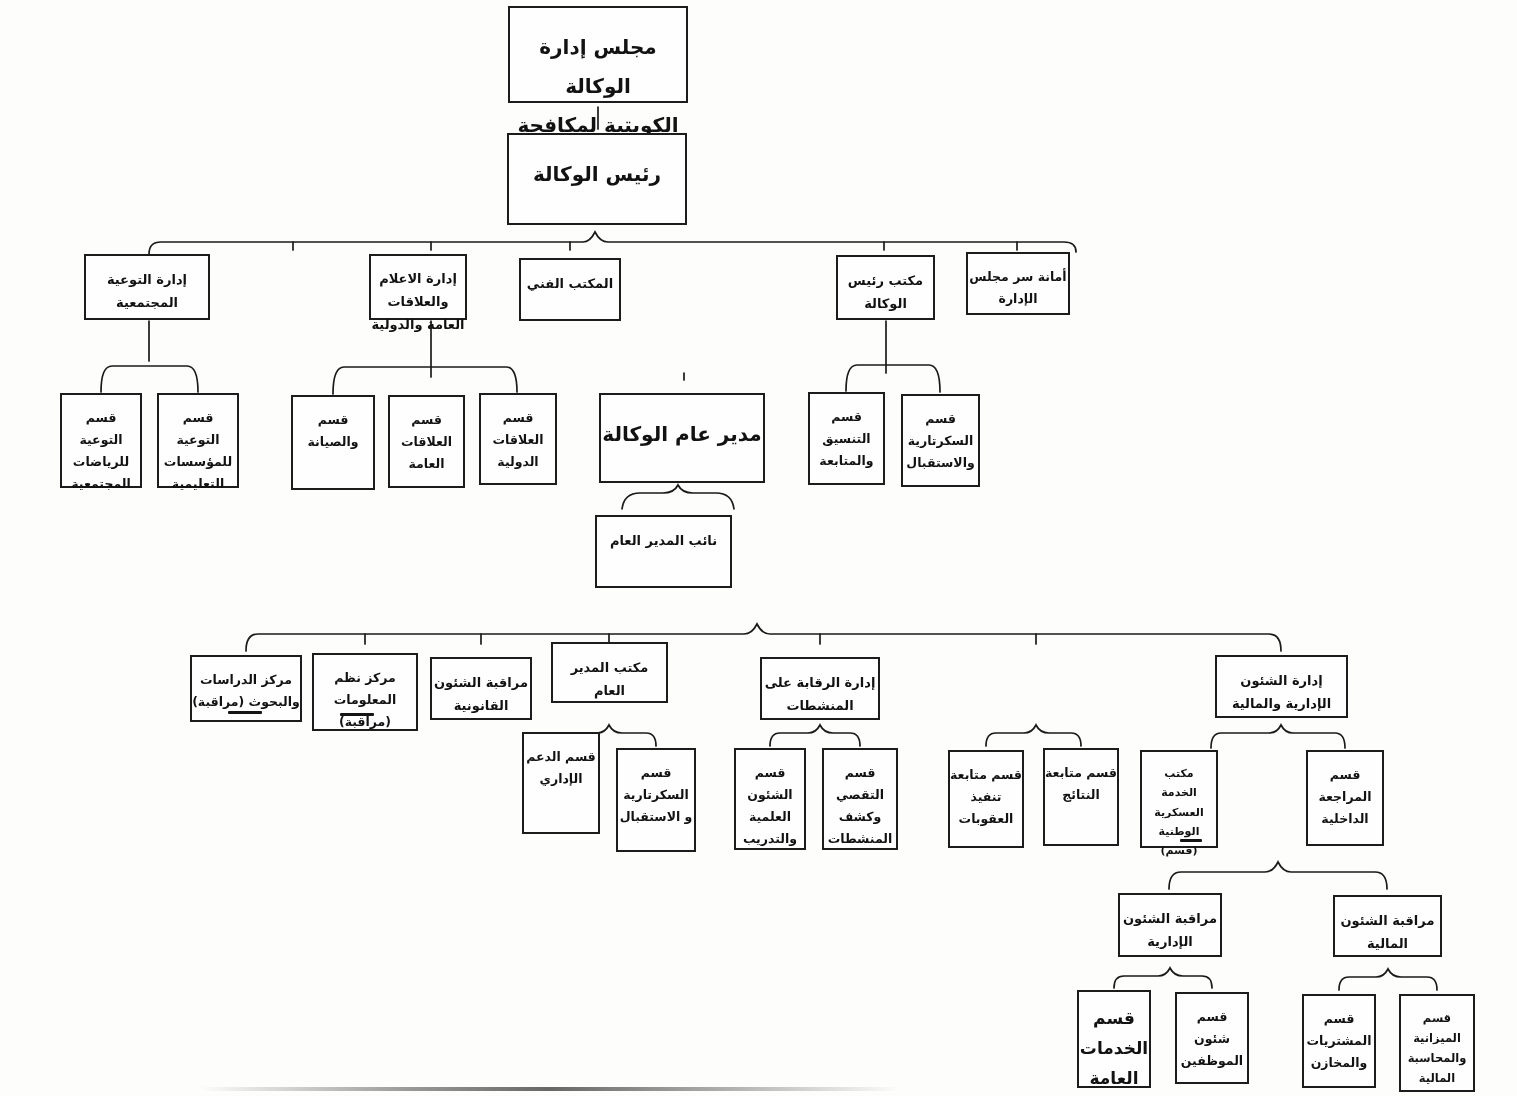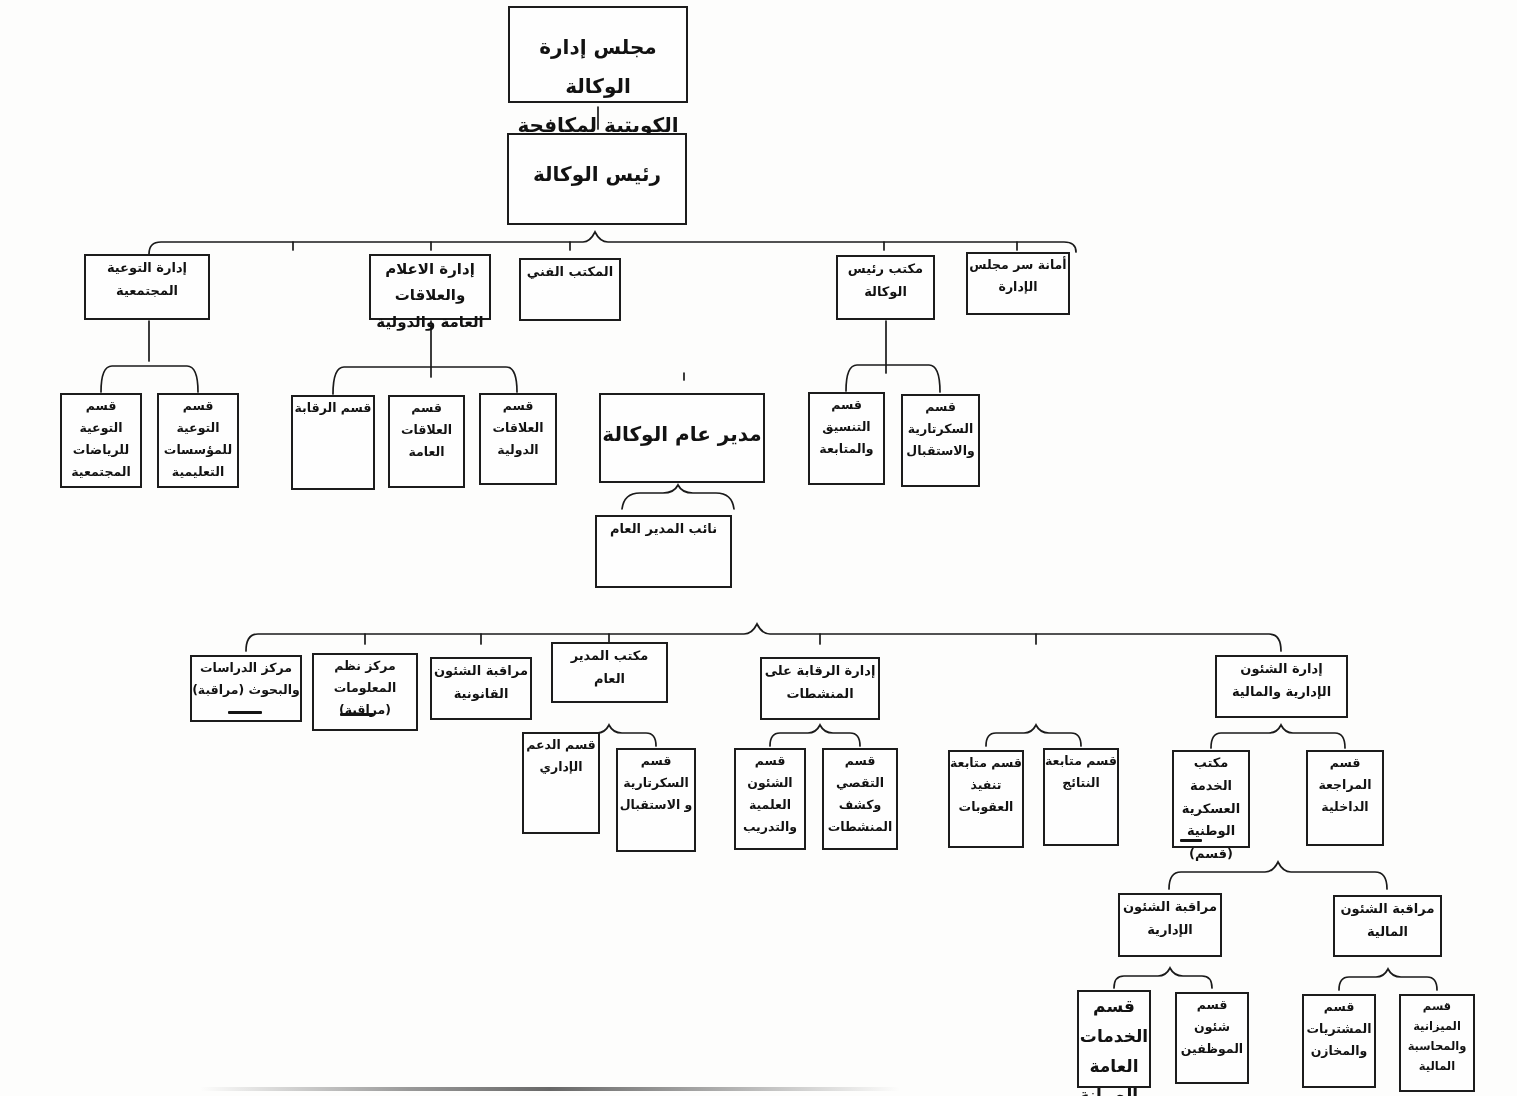--- a/index.html
+++ b/index.html
@@ -14,21 +14,21 @@
   .box{
     position:absolute;
     border:2px solid #1c1c1c;
     background:#fefefe;
     box-sizing:border-box;
     text-align:center;
     direction:rtl;
     font-weight:bold;
     font-size:12.5px;
     line-height:1.75;
-    padding-top:0;
+    padding-top:12px;
     white-space:pre-line;
     letter-spacing:0.1px;
   }
   .box.lg{font-size:20px;line-height:1.95;padding-top:20px;}
   .box.md{font-size:13px;line-height:1.8;}
   .dash{
     position:absolute;height:2.5px;background:#141414;border-radius:1px;
   }
   .smudge{
     position:absolute;left:200px;top:1087px;width:700px;height:4px;
@@ -89,35 +89,35 @@
     </g>
   </svg>
 
   <div class="box lg" style="left:508px;top:6px;width:180px;height:97px"><span>مجلس إدارة الوكالة
 الكويتية لمكافحة
 المنشطات</span></div>
   <div class="box lg" style="left:507px;top:133px;width:180px;height:92px"><span>رئيس الوكالة</span></div>
 
   <div class="box md" style="left:84px;top:254px;width:126px;height:66px"><span>إدارة التوعية
 المجتمعية</span></div>
-  <div class="box" style="left:369px;top:254px;width:122px;height:66px;font-size:15px"><span>إدارة الاعلام والعلاقات
+  <div class="box" style="left:369px;top:254px;width:98px;height:66px;font-size:13px"><span>إدارة الاعلام والعلاقات
 العامة والدولية</span></div>
   <div class="box md" style="left:519px;top:258px;width:102px;height:63px"><span>المكتب الفني</span></div>
   <div class="box md" style="left:836px;top:255px;width:99px;height:65px"><span>مكتب رئيس
 الوكالة</span></div>
   <div class="box" style="left:966px;top:252px;width:104px;height:63px"><span>أمانة سر مجلس
 الإدارة</span></div>
 
   <div class="box" style="left:60px;top:393px;width:82px;height:95px"><span>قسم التوعية
 للرياضات
 المجتمعية</span></div>
   <div class="box" style="left:157px;top:393px;width:82px;height:95px"><span>قسم التوعية
 للمؤسسات
 التعليمية</span></div>
-  <div class="box" style="left:291px;top:395px;width:84px;height:95px"><span>قسم الرقابة</span></div>
+  <div class="box" style="left:291px;top:395px;width:84px;height:95px"><span>قسم والصيانة</span></div>
   <div class="box" style="left:388px;top:395px;width:77px;height:93px"><span>قسم العلاقات
 العامة</span></div>
   <div class="box" style="left:479px;top:393px;width:78px;height:92px"><span>قسم العلاقات
 الدولية</span></div>
   <div class="box lg" style="left:599px;top:393px;width:166px;height:90px"><span>مدير عام الوكالة</span></div>
   <div class="box" style="left:808px;top:392px;width:77px;height:93px"><span>قسم التنسيق
 والمتابعة</span></div>
   <div class="box" style="left:901px;top:394px;width:79px;height:93px"><span>قسم
 السكرتارية
 والاستقبال</span></div>
@@ -146,21 +146,21 @@
 العلمية
 والتدريب</span></div>
   <div class="box" style="left:822px;top:748px;width:76px;height:102px"><span>قسم التقصي
 وكشف
 المنشطات</span></div>
   <div class="box" style="left:948px;top:750px;width:76px;height:98px"><span>قسم متابعة
 تنفيذ
 العقوبات</span></div>
   <div class="box" style="left:1043px;top:748px;width:76px;height:98px"><span>قسم متابعة
 النتائج</span></div>
-  <div class="box" style="left:1172px;top:750px;width:78px;height:98px;font-size:13px"><span>مكتب
+  <div class="box" style="left:1140px;top:750px;width:78px;height:98px;font-size:11px"><span>مكتب
 الخدمة
 العسكرية
 الوطنية (قسم)</span></div>
   <div class="box" style="left:1306px;top:750px;width:78px;height:96px"><span>قسم
 المراجعة
 الداخلية</span></div>
 
   <div class="box md" style="left:1118px;top:893px;width:104px;height:64px"><span>مراقبة الشئون
 الإدارية</span></div>
   <div class="box md" style="left:1333px;top:895px;width:109px;height:62px"><span>مراقبة الشئون

